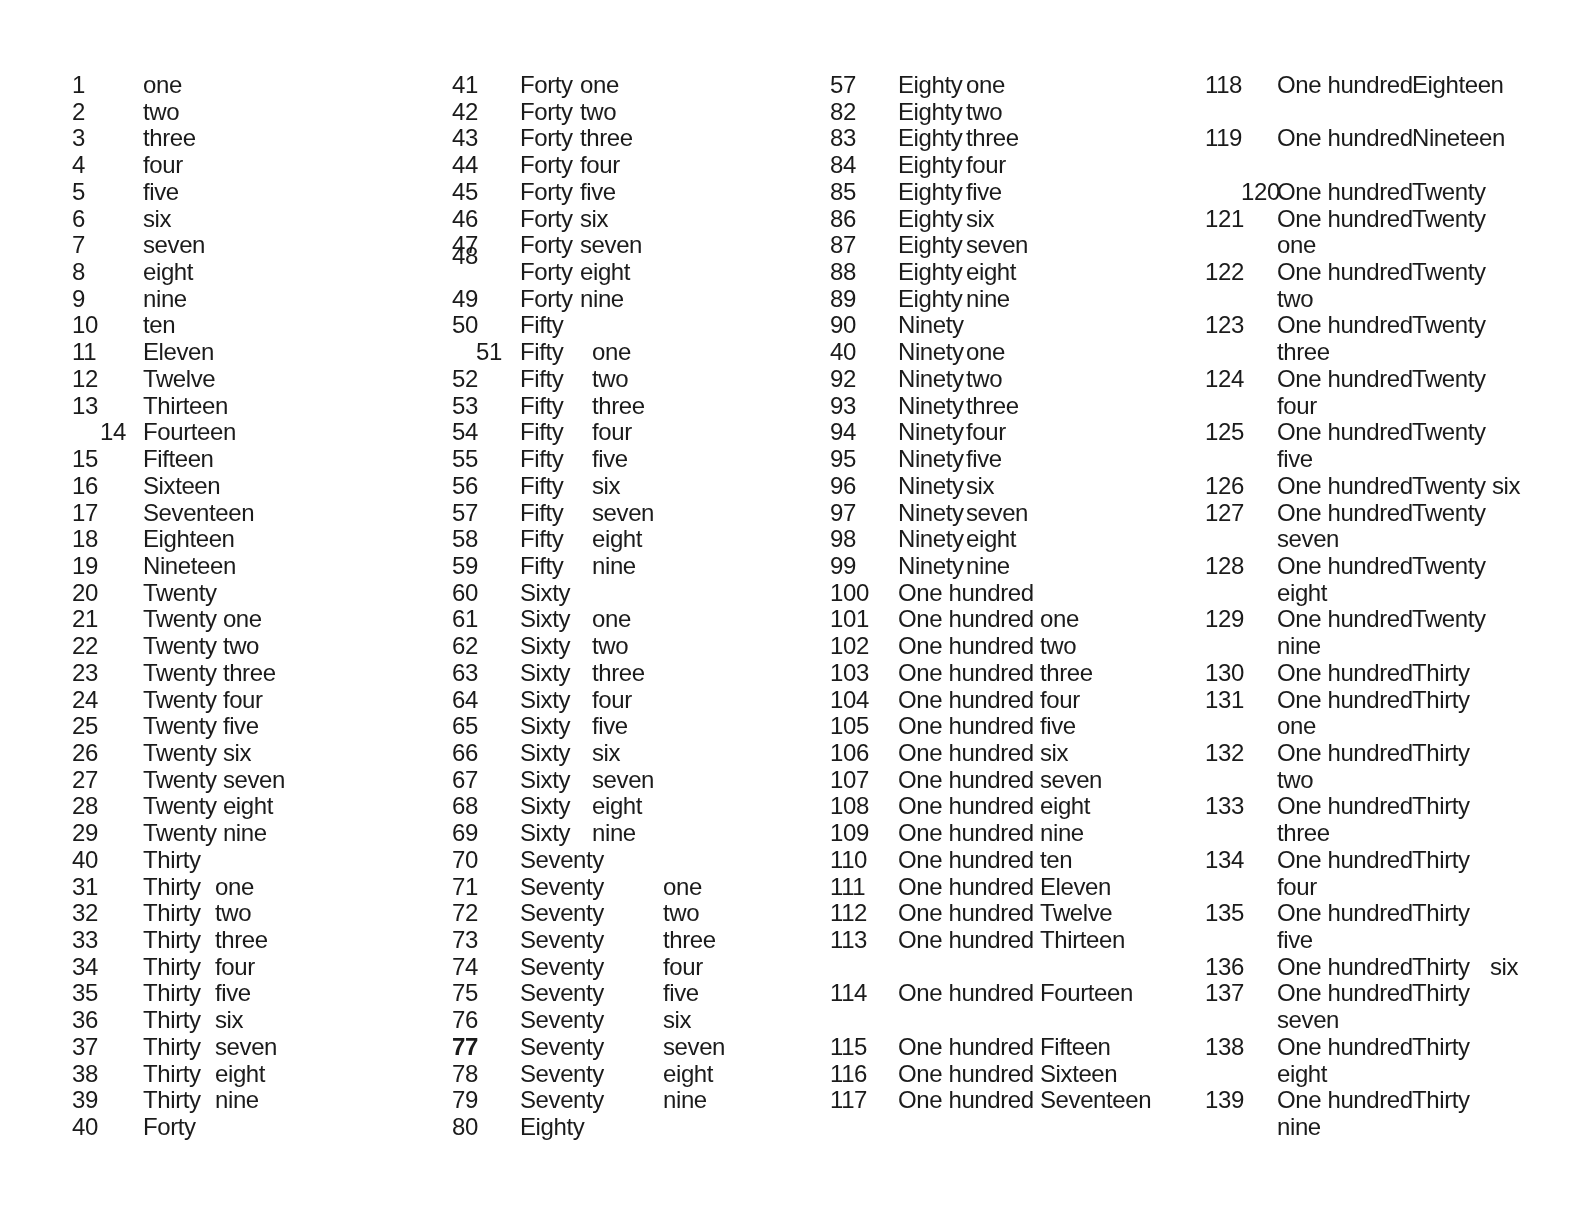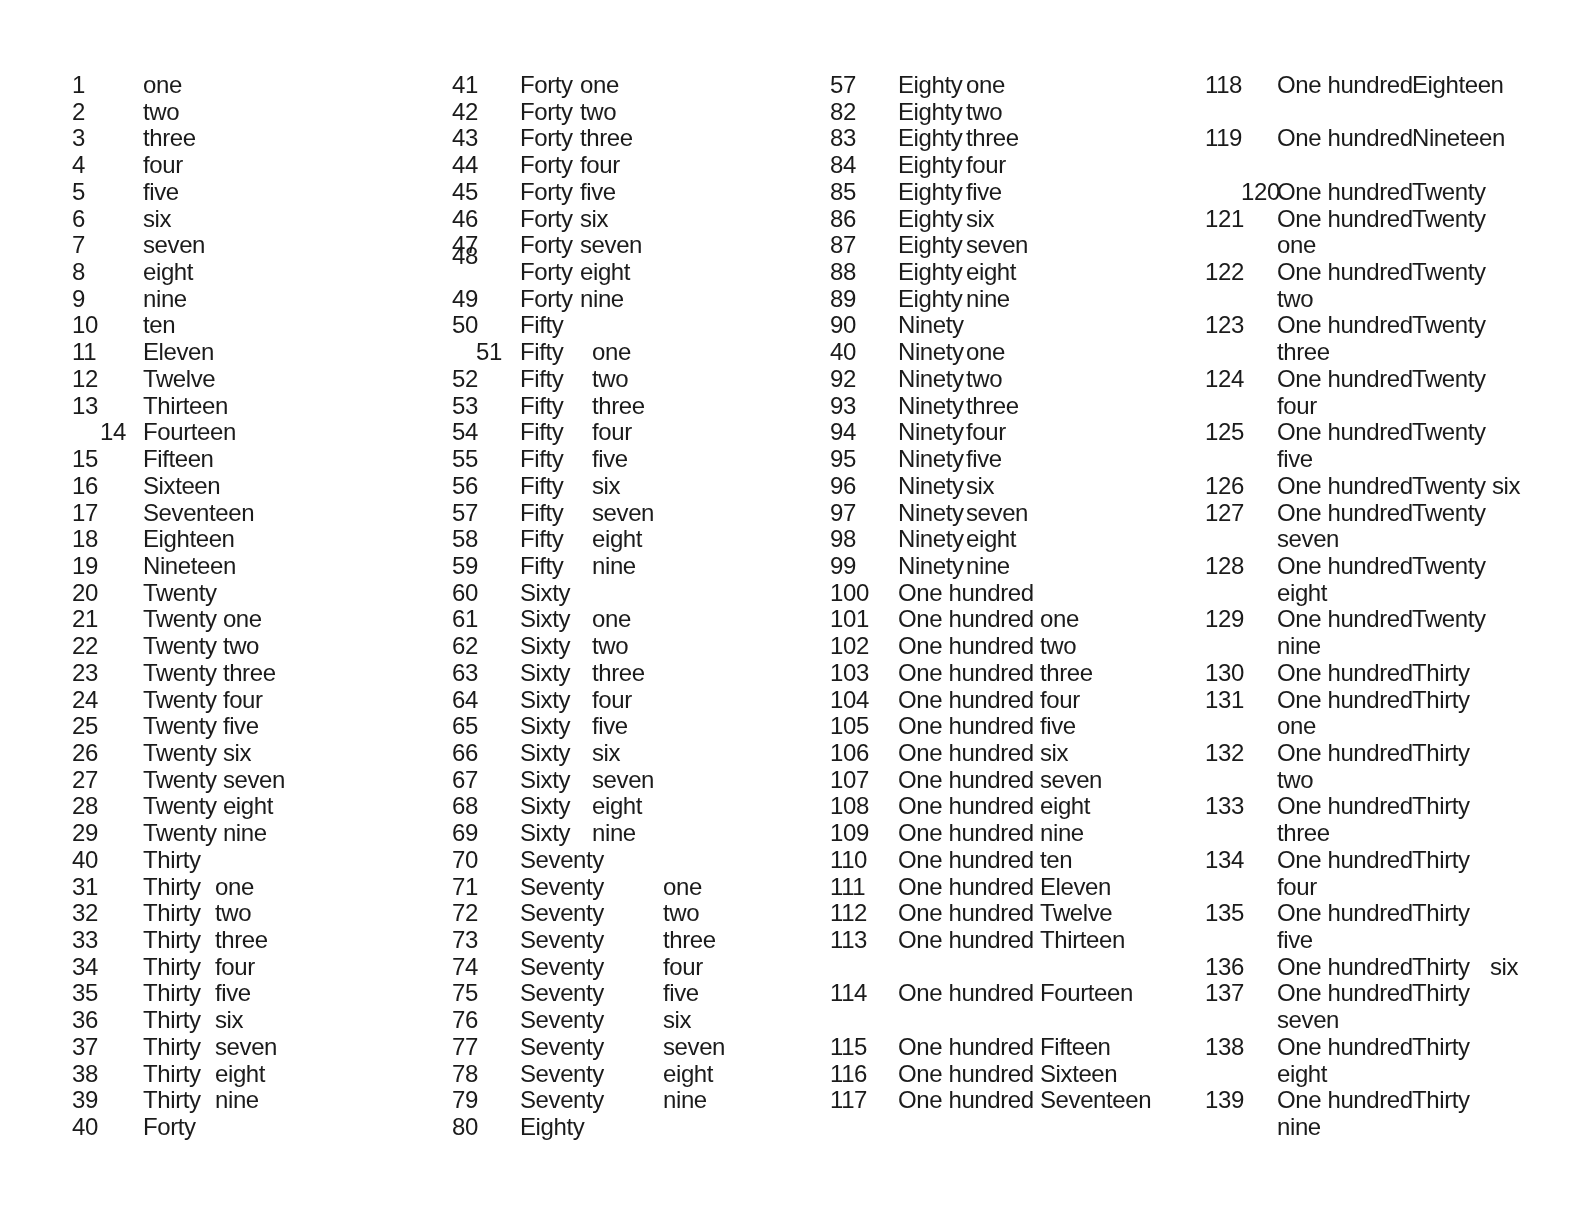--- a/index.html
+++ b/index.html
@@ -219,21 +219,21 @@
       <span class="cell" style="left: 663px; top: 927px;">three</span>
       <span class="cell" style="left: 452px; top: 954px;">74</span>
       <span class="cell" style="left: 520px; top: 954px;">Seventy</span>
       <span class="cell" style="left: 663px; top: 954px;">four</span>
       <span class="cell" style="left: 452px; top: 980px;">75</span>
       <span class="cell" style="left: 520px; top: 980px;">Seventy</span>
       <span class="cell" style="left: 663px; top: 980px;">five</span>
       <span class="cell" style="left: 452px; top: 1007px;">76</span>
       <span class="cell" style="left: 520px; top: 1007px;">Seventy</span>
       <span class="cell" style="left: 663px; top: 1007px;">six</span>
-      <span class="cell" style="left: 452px; top: 1034px;">77</span>
+      <span class="cell" style="left: 452px; top: 1034px; font-weight: bold;">77</span>
       <span class="cell" style="left: 520px; top: 1034px;">Seventy</span>
       <span class="cell" style="left: 663px; top: 1034px;">seven</span>
       <span class="cell" style="left: 452px; top: 1061px;">78</span>
       <span class="cell" style="left: 520px; top: 1061px;">Seventy</span>
       <span class="cell" style="left: 663px; top: 1061px;">eight</span>
       <span class="cell" style="left: 452px; top: 1087px;">79</span>
       <span class="cell" style="left: 520px; top: 1087px;">Seventy</span>
       <span class="cell" style="left: 663px; top: 1087px;">nine</span>
       <span class="cell" style="left: 452px; top: 1114px;">80</span>
       <span class="cell" style="left: 520px; top: 1114px;">Eighty</span>

